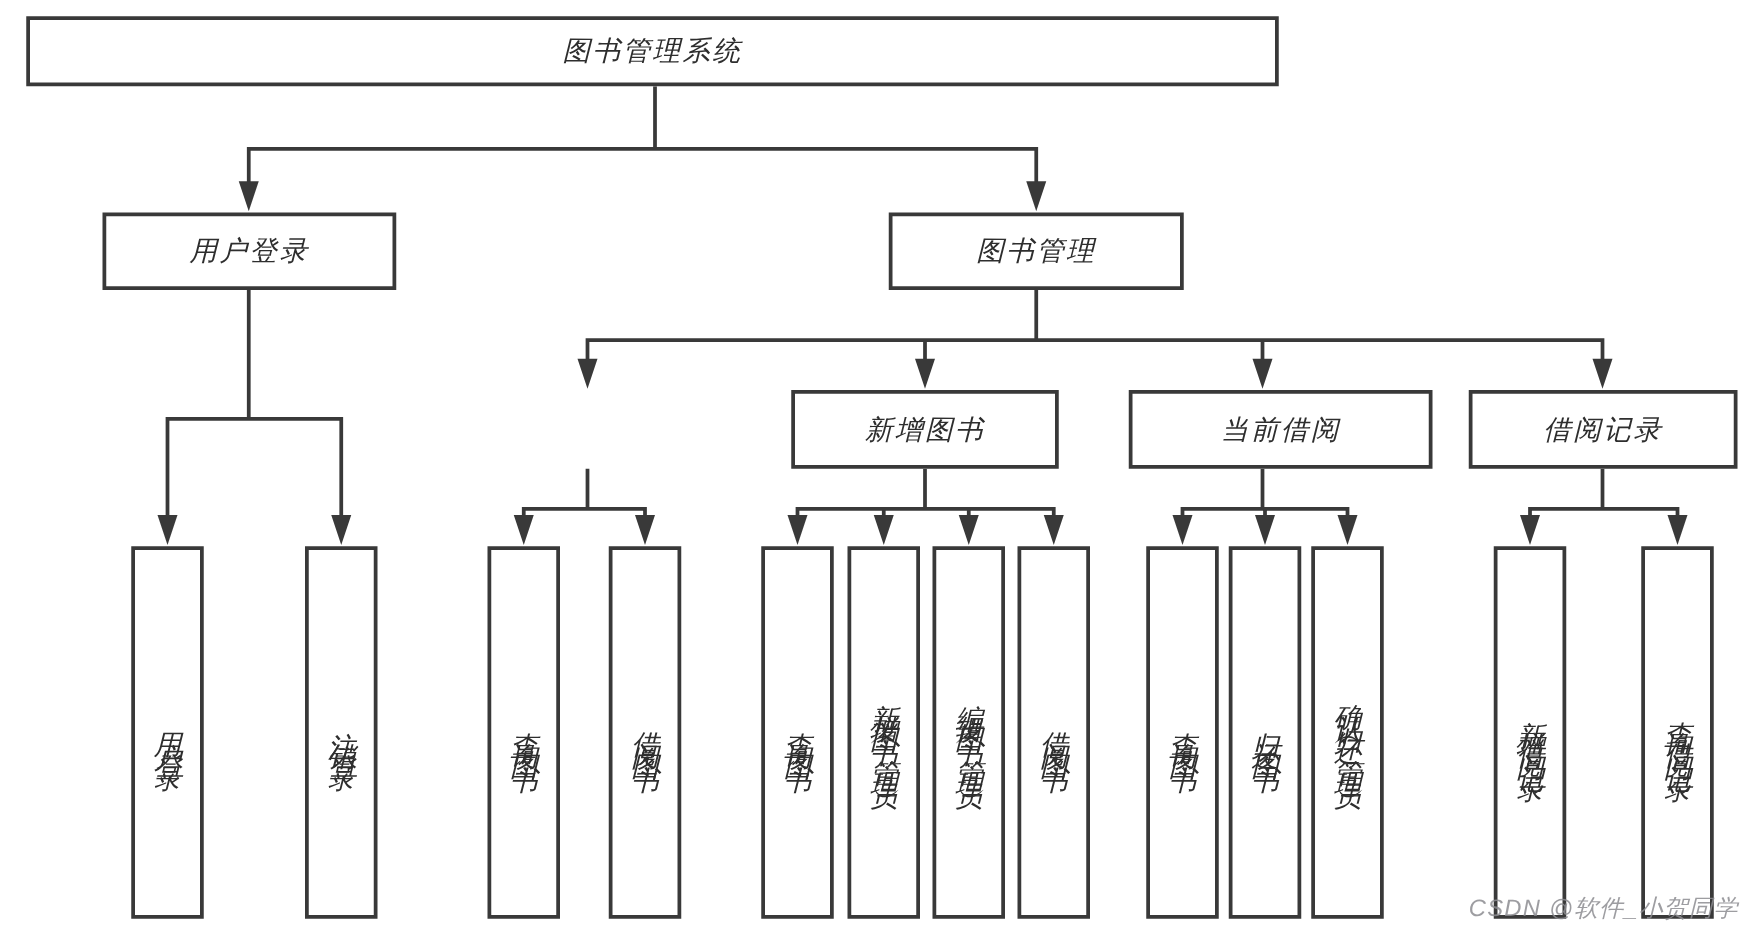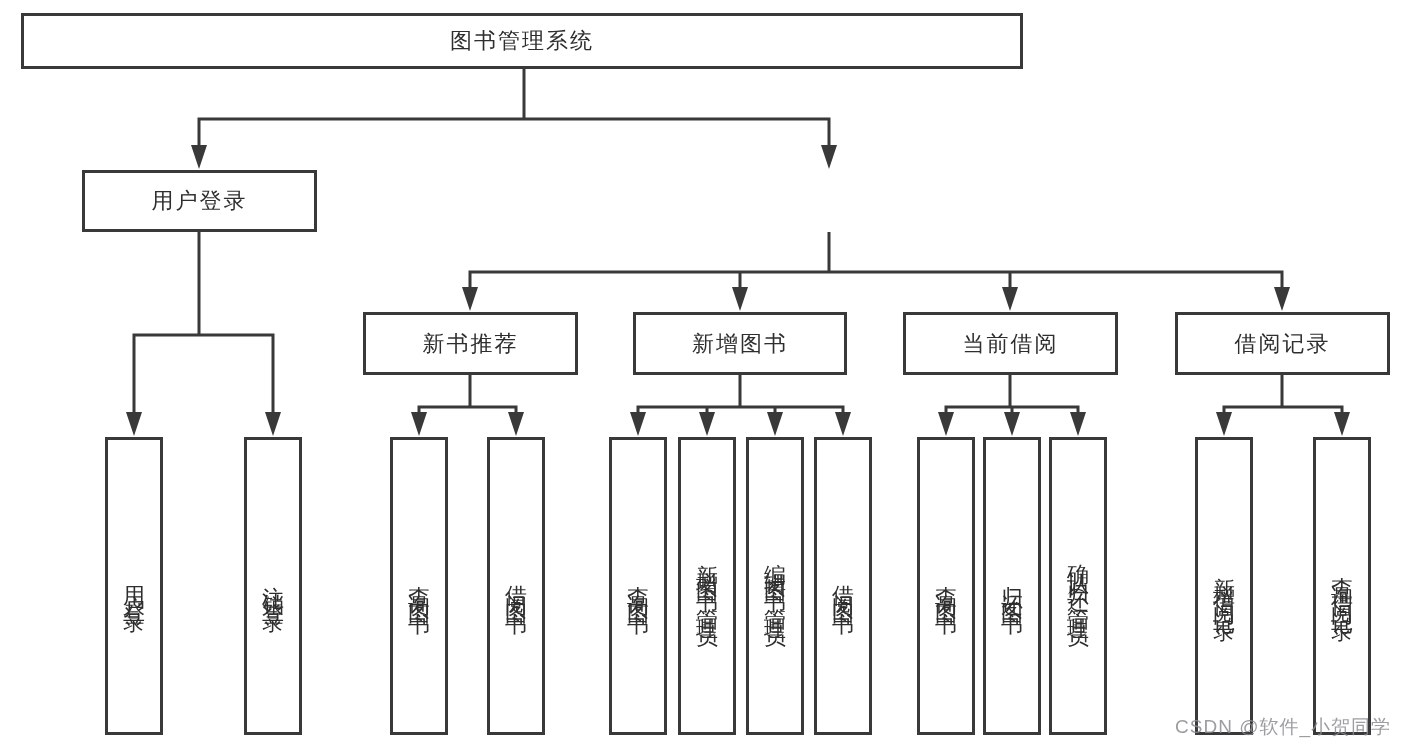--- a/index.html
+++ b/index.html
@@ -1,18 +1,19 @@
 <!DOCTYPE html>
 <html><head>
 <meta charset="utf-8">
 <style>
   html,body{margin:0;padding:0;background:#ffffff;}
   .canvas{
     position:relative;width:1405px;height:747px;background:#ffffff;overflow:hidden;
     font-family:"Liberation Sans","DejaVu Sans",sans-serif;
+    font-style:italic;
   }
   .wires{position:absolute;left:0;top:0;}
   .node{
     position:absolute;box-sizing:border-box;
     border:3px solid #393939;background:#ffffff;
     display:flex;align-items:center;justify-content:center;
     color:#2e2e2e;
   }
   .h .lbl{font-size:22px;letter-spacing:2px;white-space:nowrap;}
   .v .lbl{
@@ -71,28 +72,28 @@
     </g>
   </svg>
 
   <div class="node h" style="left:21px;top:13px;width:1002px;height:56px">
     <span class="lbl">图书管理系统</span>
   </div>
 
   <div class="node h" style="left:82px;top:170px;width:235px;height:62px">
     <span class="lbl">用户登录</span>
   </div>
+  <div class="node h" style="left:711px;top:170px;width:236px;height:62px">
+    <span class="lbl">图书管理</span>
+  </div>
 
-  <div class="node h" style="left:363px;top:312px;width:215px;height:63px">
-    <span class="lbl">新书推荐</span>
-  </div>
   <div class="node h" style="left:633px;top:312px;width:214px;height:63px">
     <span class="lbl">新增图书</span>
   </div>
-  <div class="node h" style="left:903px;top:312px;width:215px;height:63px">
+  <div class="node h" style="left:903px;top:312px;width:243px;height:63px">
     <span class="lbl">当前借阅</span>
   </div>
   <div class="node h" style="left:1175px;top:312px;width:215px;height:63px">
     <span class="lbl">借阅记录</span>
   </div>
 
   <div class="node v" style="left:105px;top:437px;width:58px;height:298px">
     <span class="lbl">用户登录</span>
   </div>
   <div class="node v" style="left:244px;top:437px;width:58px;height:298px">

